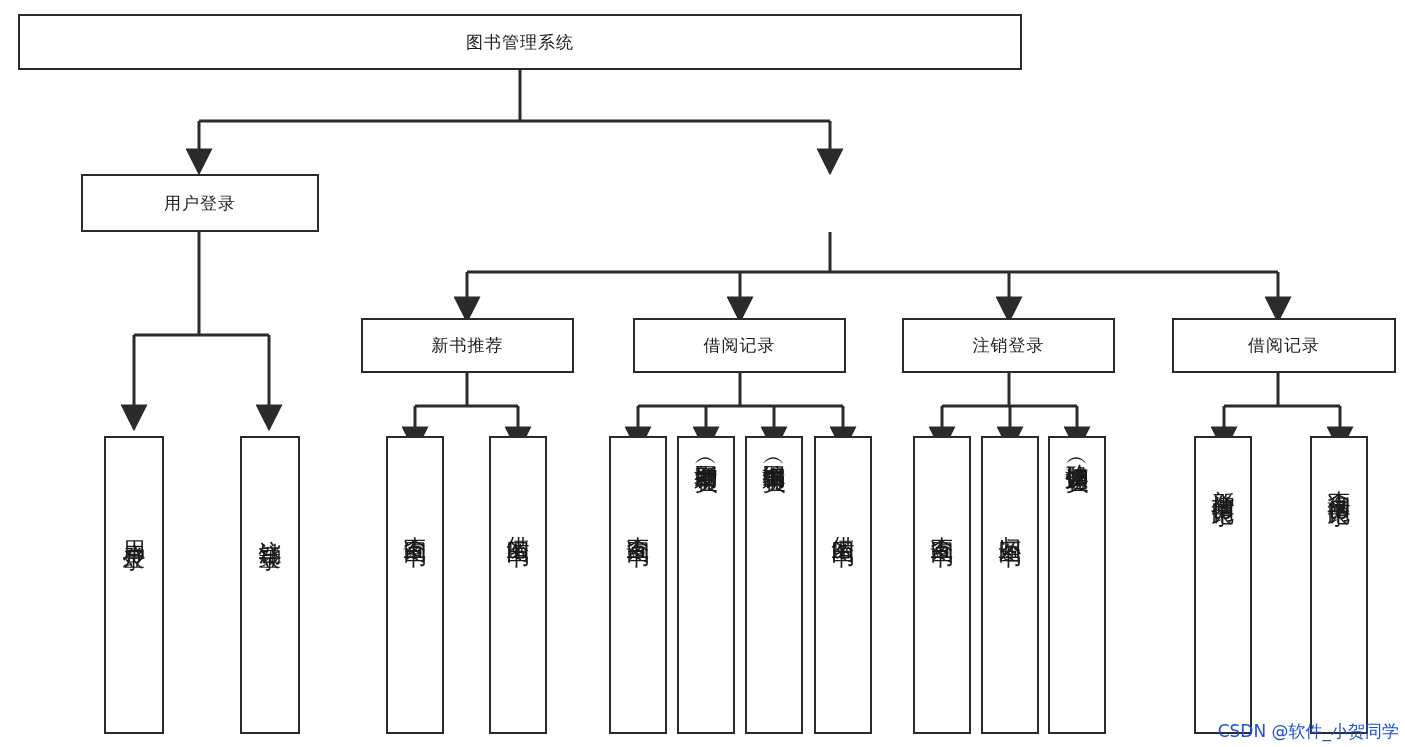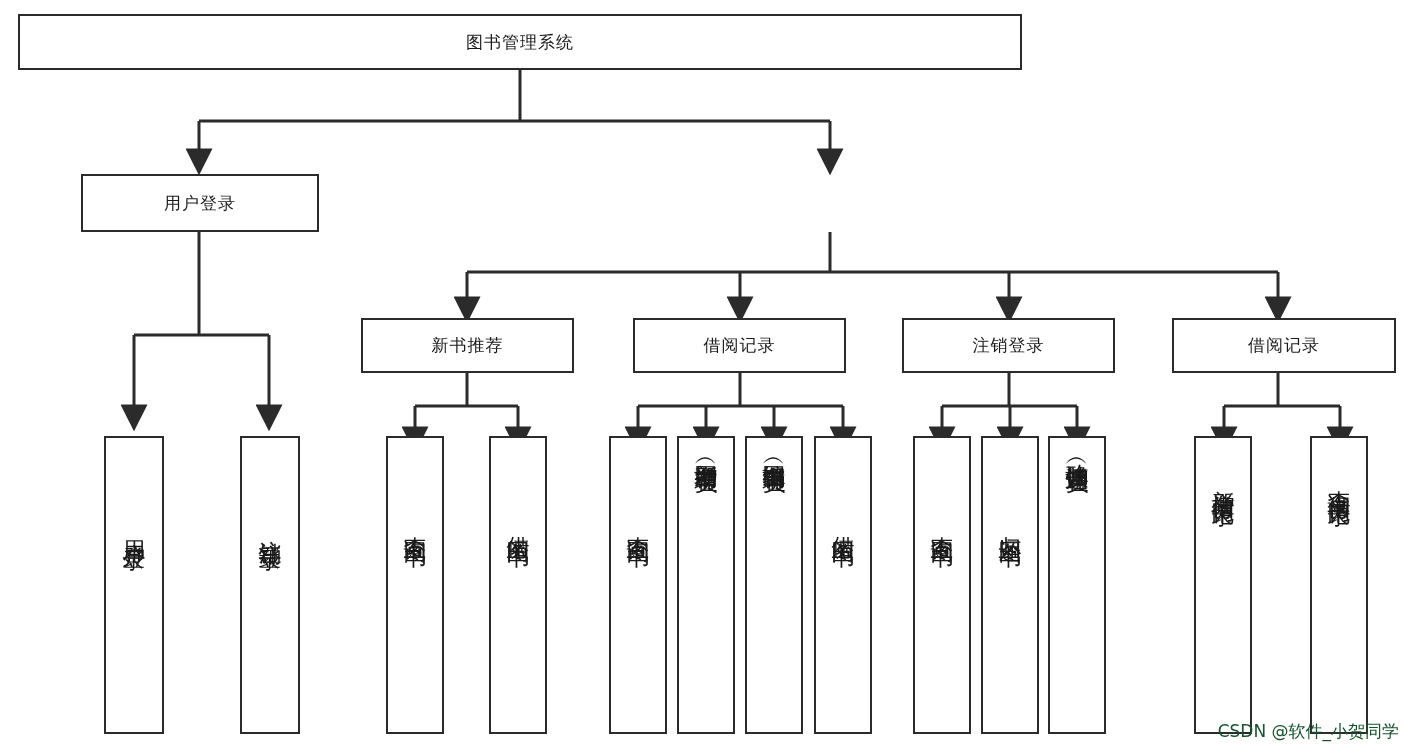--- a/index.html
+++ b/index.html
@@ -57,21 +57,21 @@
     line-height: 1.0;
   }
   .node.vert.tight .label {
     letter-spacing: 1px;
   }
   #watermark {
     position: absolute;
     right: 6px;
     bottom: 4px;
     font-size: 17px;
-    color: #14532d;
+    color: #1d4ed8;
     z-index: 9;
     white-space: pre;
     text-align: right;
   }
 </style>
 </head>
 <body>
 
 <div id="canvas">
 

